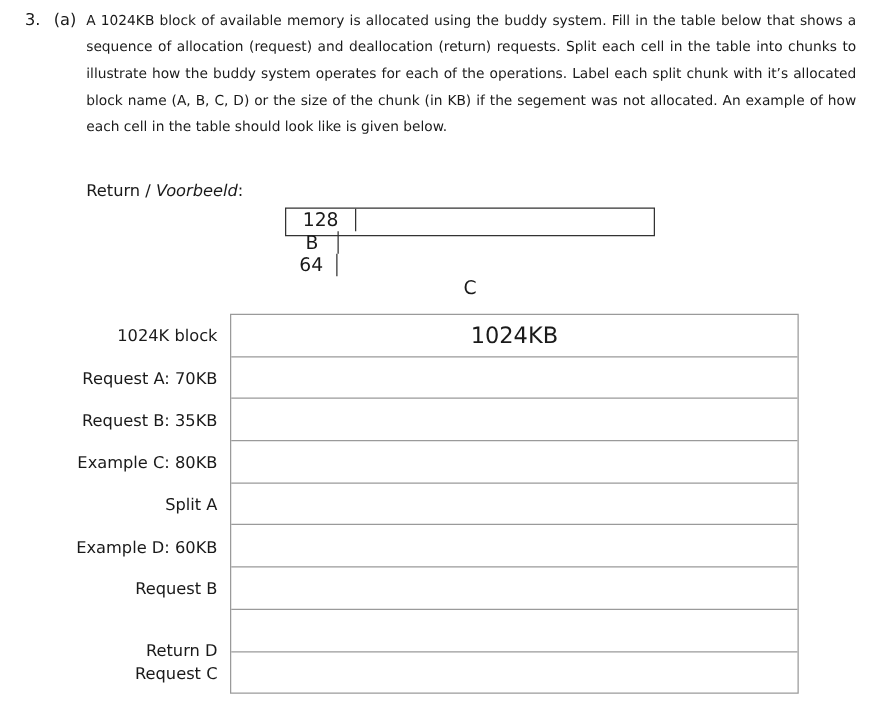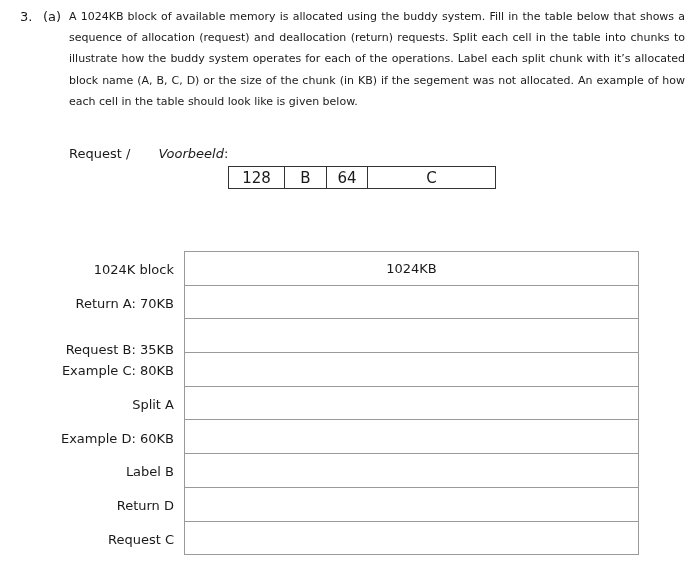--- a/index.html
+++ b/index.html
@@ -3,57 +3,57 @@
 <meta charset="utf-8">
 <style>
   html, body { margin:0; padding:0; background:#ffffff; }
   body { width:700px; height:572px; position:relative; overflow:hidden;
          font-family:"DejaVu Sans", sans-serif; color:#1a1a1a; font-size:13px; }
   .qnum { position:absolute; left:20px; top:6px; font-size:13px; line-height:21px; }
   .qpart { position:absolute; left:43px; top:6px; font-size:13px; line-height:21px; }
   .qtext { position:absolute; left:69px; top:6px; width:616px; font-size:11px; line-height:21.2px;
            text-align:justify; }
   .example-label { position:absolute; left:69px; top:146px; font-size:13px; }
-  .example-label i { font-style:italic;margin-left:24px; }
-  .example-table { position:absolute; left:228px; top:166px; width:268px; height:23px;
-                   border:1.5px solid #333; box-sizing:border-box; display:flex; }
+  .example-label i { font-style:italic; }
+  .example-table { position:absolute; left:228px; top:166px; width:296px; height:23px;
+                   border:1.5px solid #333; box-sizing:border-box; display:flex;flex-direction:column; }
   .ex-cell { height:100%; display:flex; align-items:center; justify-content:center;
              border-right:1.5px solid #333; box-sizing:border-box; font-size:15px; }
   .ex-cell:last-child { border-right:none; }
   .row-label { position:absolute; right:526px; font-size:13px; text-align:left; white-space:nowrap; }
   .main-table { position:absolute; left:184px; top:251px; width:455px; height:304px;
                 border:1.5px solid #9a9a9a; box-sizing:border-box; }
   .main-row { height:33.7px; border-bottom:1.5px solid #9a9a9a; box-sizing:border-box;
-              display:flex; align-items:center; justify-content:center; font-size:13px; }
+              display:flex; align-items:center; justify-content:center; font-size:18px; }
   .main-row:last-child { border-bottom:none; }
 </style>
 </head>
 <body>
 
 <div class="qnum">3.</div>
 <div class="qpart">(a)</div>
 <div class="qtext">A 1024KB block of available memory is allocated using the buddy system.  Fill in the table below that shows a sequence of allocation (request) and deallocation (return) requests. Split each cell in the table into chunks to illustrate how the buddy system operates for each of the operations. Label each split chunk with it’s allocated block name (A, B, C, D) or the size of the chunk (in KB) if the segement was not allocated.  An example of how each cell in the table should look like is given below.</div>
 
-<div class="example-label"><span>Request / </span><i>Voorbeeld</i><span>:</span></div>
+<div class="example-label"><span>Return / </span><i>Voorbeeld</i><span>:</span></div>
 
 <div class="example-table">
   <div class="ex-cell" style="width:56px">128</div>
   <div class="ex-cell" style="width:42px">B</div>
   <div class="ex-cell" style="width:41px">64</div>
   <div class="ex-cell" style="flex:1">C</div>
 </div>
 
 <div class="row-label" style="top:262px">1024K block</div>
-<div class="row-label" style="top:296px">Return A: 70KB</div>
-<div class="row-label" style="top:342px">Request B: 35KB</div>
+<div class="row-label" style="top:296px">Request A: 70KB</div>
+<div class="row-label" style="top:330px">Request B: 35KB</div>
 <div class="row-label" style="top:363px">Example C: 80KB</div>
 <div class="row-label" style="top:397px">Split A</div>
 <div class="row-label" style="top:431px">Example D: 60KB</div>
-<div class="row-label" style="top:464px">Label B</div>
-<div class="row-label" style="top:498px">Return D</div>
+<div class="row-label" style="top:464px">Request B</div>
+<div class="row-label" style="top:514px">Return D</div>
 <div class="row-label" style="top:532px">Request C</div>
 
 <div class="main-table">
   <div class="main-row">1024KB</div>
   <div class="main-row"></div>
   <div class="main-row"></div>
   <div class="main-row"></div>
   <div class="main-row"></div>
   <div class="main-row"></div>
   <div class="main-row"></div>

